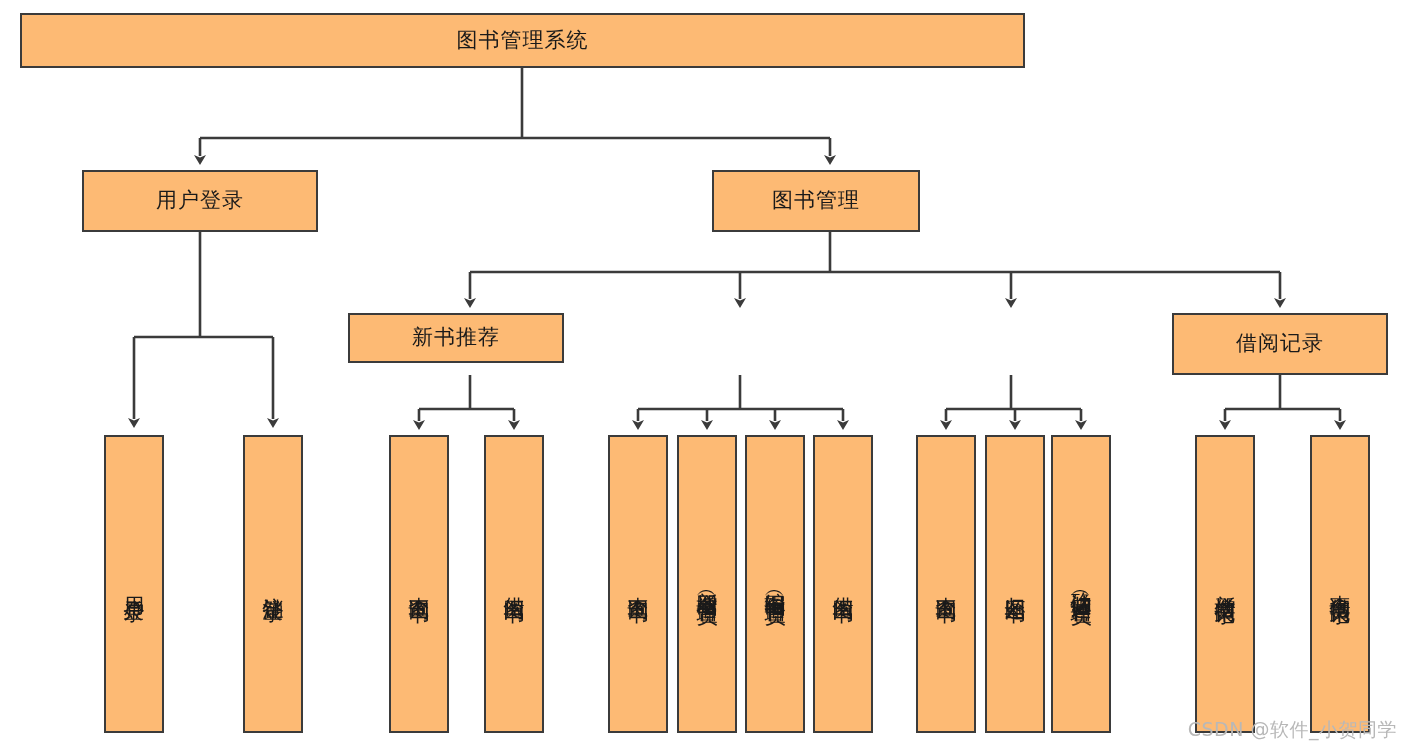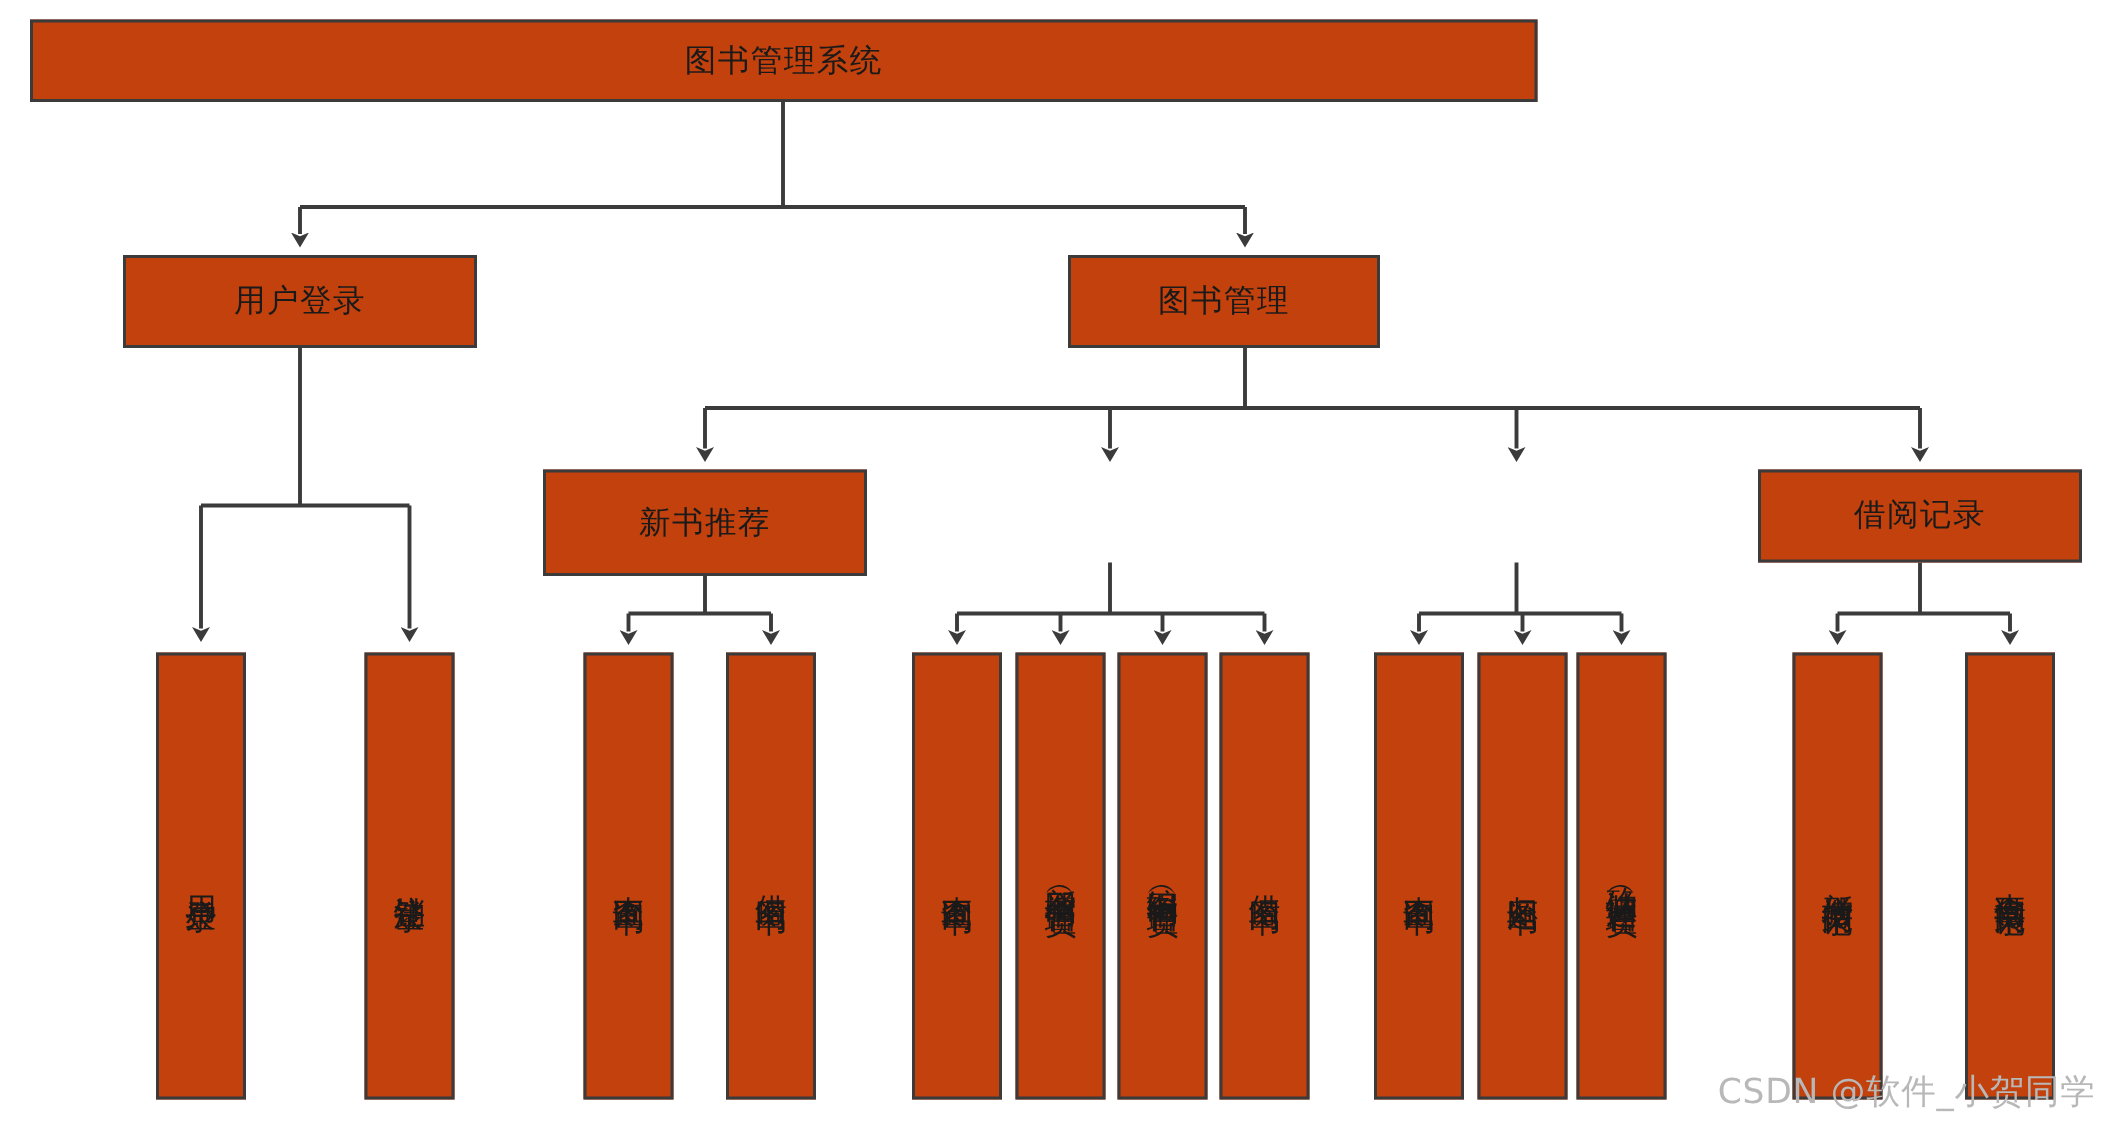--- a/index.html
+++ b/index.html
@@ -19,21 +19,21 @@
     position: absolute;
     left: 0;
     top: 0;
     width: 1405px;
     height: 747px;
   }
   .node {
     position: absolute;
     box-sizing: border-box;
     border: 2.5px solid #3b3b3b;
-    background: #c2410c;
+    background: #fdba74;
     display: flex;
     align-items: center;
     justify-content: center;
     color: #1a1a1a;
     z-index: 2;
   }
   .node-h {
     font-size: 21px;
     letter-spacing: 1px;
     line-height: 1.1;
@@ -52,21 +52,21 @@
   .node-v .vtext {
     writing-mode: vertical-rl;
     text-orientation: upright;
     white-space: nowrap;
     display: block;
   }
   .watermark {
     position: absolute;
     right: 8px;
     bottom: 4px;
-    font-size: 23px;
+    font-size: 19px;
     color: #b8b8b8;
     letter-spacing: 0.5px;
     z-index: 5;
     white-space: nowrap;
   }
 </style>
 </head>
 <body>
 
 <div id="canvas">
@@ -119,21 +119,21 @@
       <path d="M1225,409 L1225,421" marker-end="url(#arrow)"></path>
       <path d="M1340,409 L1340,421" marker-end="url(#arrow)"></path>
     </g>
   </svg>
 
   <div class="node node-h" id="root-node" style="left: 20px; top: 13px; width: 1005px; height: 55px;">图书管理系统</div>
 
   <div class="node node-h" id="l2-0" style="left: 82px; top: 170px; width: 236px; height: 62px;">用户登录</div>
   <div class="node node-h" id="l2-1" style="left: 712px; top: 170px; width: 208px; height: 62px;">图书管理</div>
 
-  <div class="node node-h" id="l3-0" style="left: 362px; top: 313px; width: 216px; height: 71px;">新书推荐</div>
+  <div class="node node-h" id="l3-0" style="left: 348px; top: 313px; width: 216px; height: 50px;">新书推荐</div>
   <div class="node node-h" id="l3-3" style="left: 1172px; top: 313px; width: 216px; height: 62px;">借阅记录</div>
 
   <div class="node node-v" id="leaf-0" style="left: 104px; top: 435px; width: 60px; height: 298px;">
       <span class="vtext" style="font-size: 21px;">用户登录</span>
     </div>
   <div class="node node-v" id="leaf-1" style="left: 243px; top: 435px; width: 60px; height: 298px;">
       <span class="vtext" style="font-size: 21px;">注销登录</span>
     </div>
   <div class="node node-v" id="leaf-2" style="left: 389px; top: 435px; width: 60px; height: 298px;">
       <span class="vtext" style="font-size: 21px;">查询图书</span>

